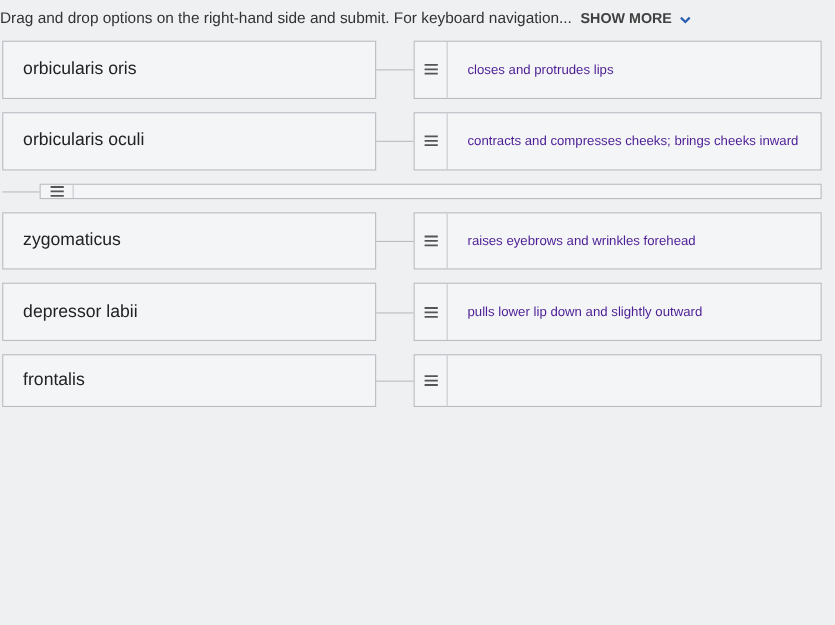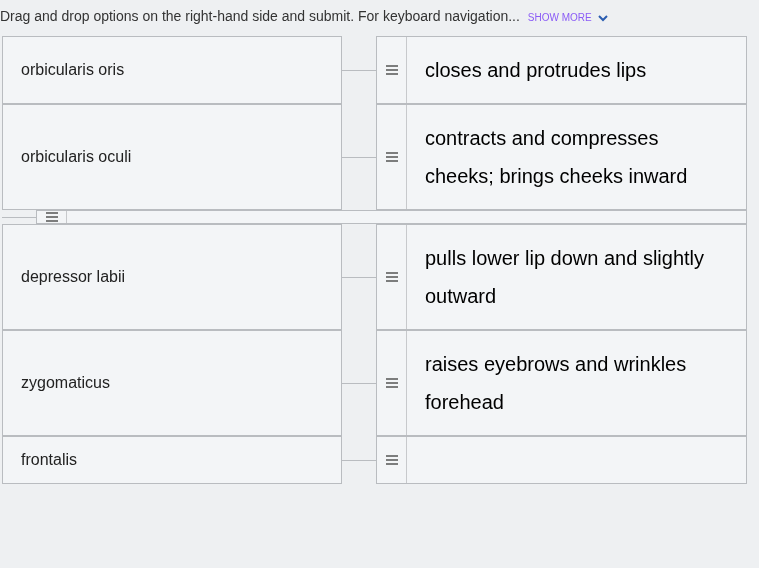--- a/index.html
+++ b/index.html
@@ -11,34 +11,35 @@
     overflow: hidden;
     padding: 8px 0 8px 0;
     color: #222;
   }
   .instructions {
     font-size: 14px;
     color: #333;
     padding: 0 0 12px 0;
   }
   .show-more {
-    color: #8b5cf6;
-    font-weight: 400;
+    color: #404040;
+    font-weight: 700;
     cursor: pointer;
     margin-left: 4px;
-    font-size: 10px;
+    font-size: 13px;
   }
   .chev {
     display: inline-block;
     vertical-align: middle;
     margin-left: 4px;
   }
   .rows {
     display: flex;
     flex-direction: column;
+    gap: 12px;
     padding: 0 12px 0 2px;
   }
   .row {
     display: flex;
     align-items: stretch;
   }
   .left-card {
     flex: 0 0 340px;
     border: 1px solid #b9bcc0;
     background: #f3f5f7;
@@ -79,22 +80,22 @@
     align-items: center;
     justify-content: center;
     cursor: move;
   }
   .handle svg { display: block; }
   .right-text {
     flex: 1;
     padding: 14px 18px;
     display: flex;
     align-items: center;
-    font-size: 20px;
-    color: #000000;
+    font-size: 12px;
+    color: #4c1d95;
     line-height: 1.9;
   }
 </style>
 </head>
 <body>
 
 <div class="instructions">
   <span>Drag and drop options on the right-hand side and submit. For keyboard navigation...</span>
   <span class="show-more">
     <span>SHOW MORE</span>
@@ -144,45 +145,45 @@
       <div class="handle">
         <svg width="14" height="12" viewBox="0 0 14 12">
             <path d="M1 2 H13 M1 6 H13 M1 10 H13" stroke="#555" stroke-width="1.6"></path>
           </svg>
       </div>
     </div>
   </div>
 
   <div class="row">
     <div class="left-card">
+      <span>zygomaticus</span>
+    </div>
+    <div class="connector"></div>
+    <div class="right-card">
+      <div class="handle">
+        <svg width="14" height="12" viewBox="0 0 14 12">
+            <path d="M1 2 H13 M1 6 H13 M1 10 H13" stroke="#555" stroke-width="1.6"></path>
+          </svg>
+      </div>
+      <div class="right-text">raises eyebrows and wrinkles forehead</div>
+    </div>
+  </div>
+
+  <div class="row">
+    <div class="left-card">
       <span>depressor labii</span>
     </div>
     <div class="connector"></div>
     <div class="right-card">
       <div class="handle">
         <svg width="14" height="12" viewBox="0 0 14 12">
             <path d="M1 2 H13 M1 6 H13 M1 10 H13" stroke="#555" stroke-width="1.6"></path>
           </svg>
       </div>
       <div class="right-text">pulls lower lip down and slightly outward</div>
-    </div>
-  </div>
-
-  <div class="row">
-    <div class="left-card">
-      <span>zygomaticus</span>
-    </div>
-    <div class="connector"></div>
-    <div class="right-card">
-      <div class="handle">
-        <svg width="14" height="12" viewBox="0 0 14 12">
-            <path d="M1 2 H13 M1 6 H13 M1 10 H13" stroke="#555" stroke-width="1.6"></path>
-          </svg>
-      </div>
-      <div class="right-text">raises eyebrows and wrinkles forehead</div>
     </div>
   </div>
 
   <div class="row">
     <div class="left-card">
       <span>frontalis</span>
     </div>
     <div class="connector"></div>
     <div class="right-card">
       <div class="handle">

